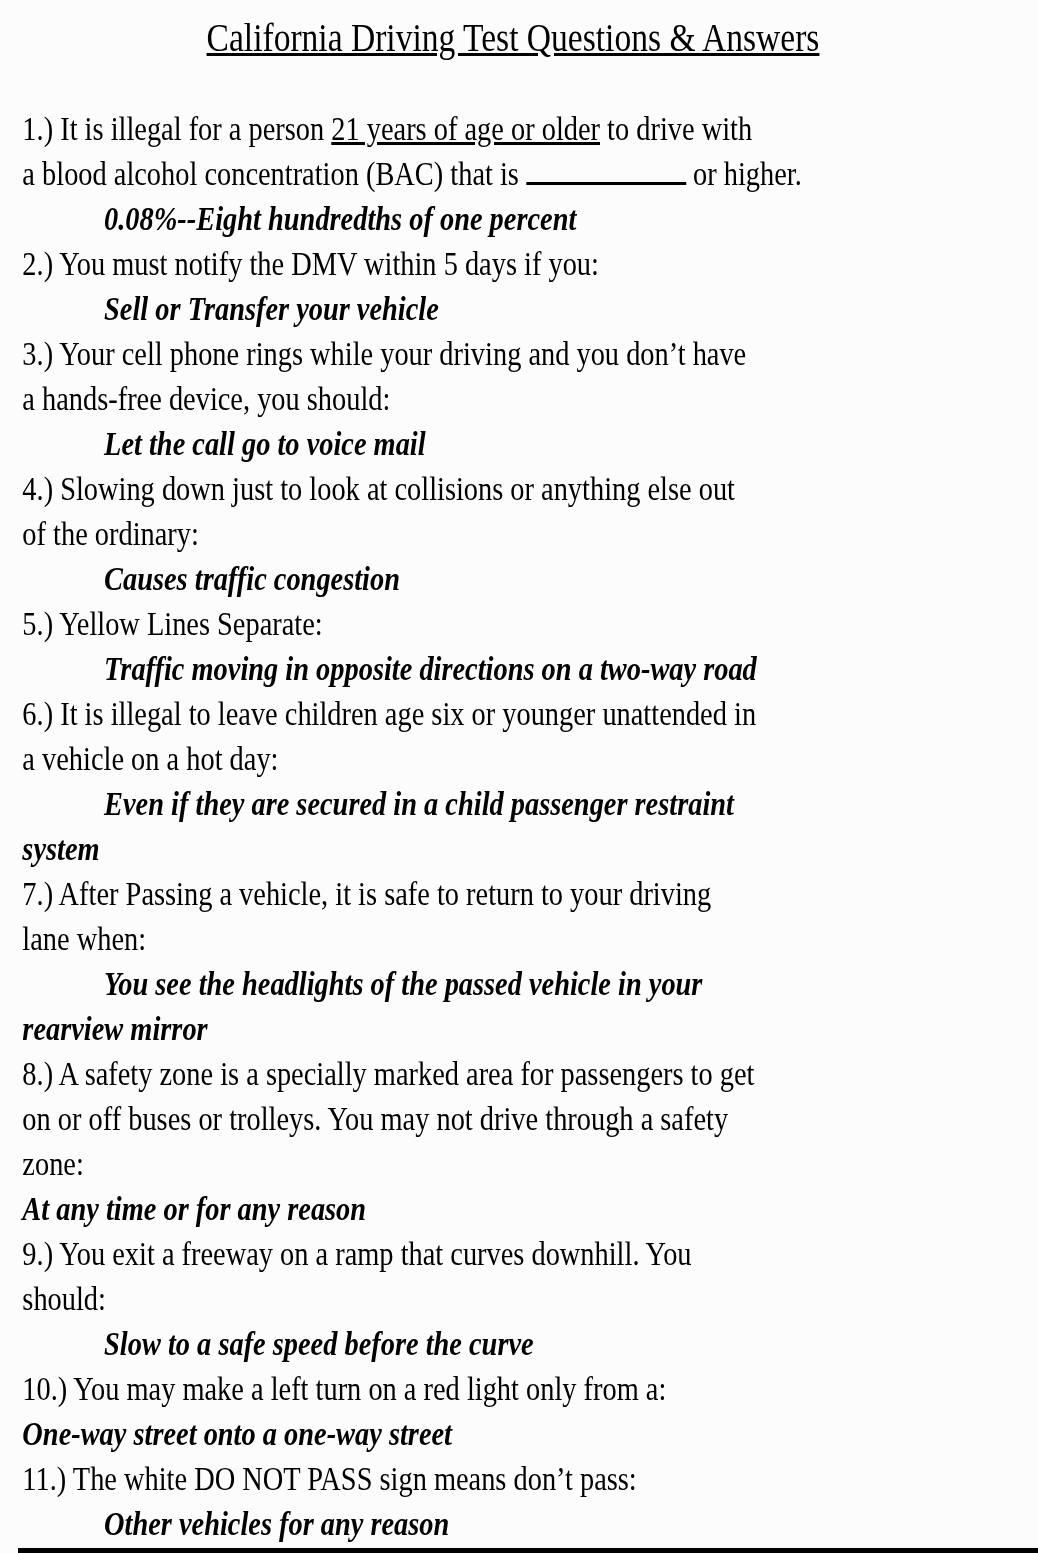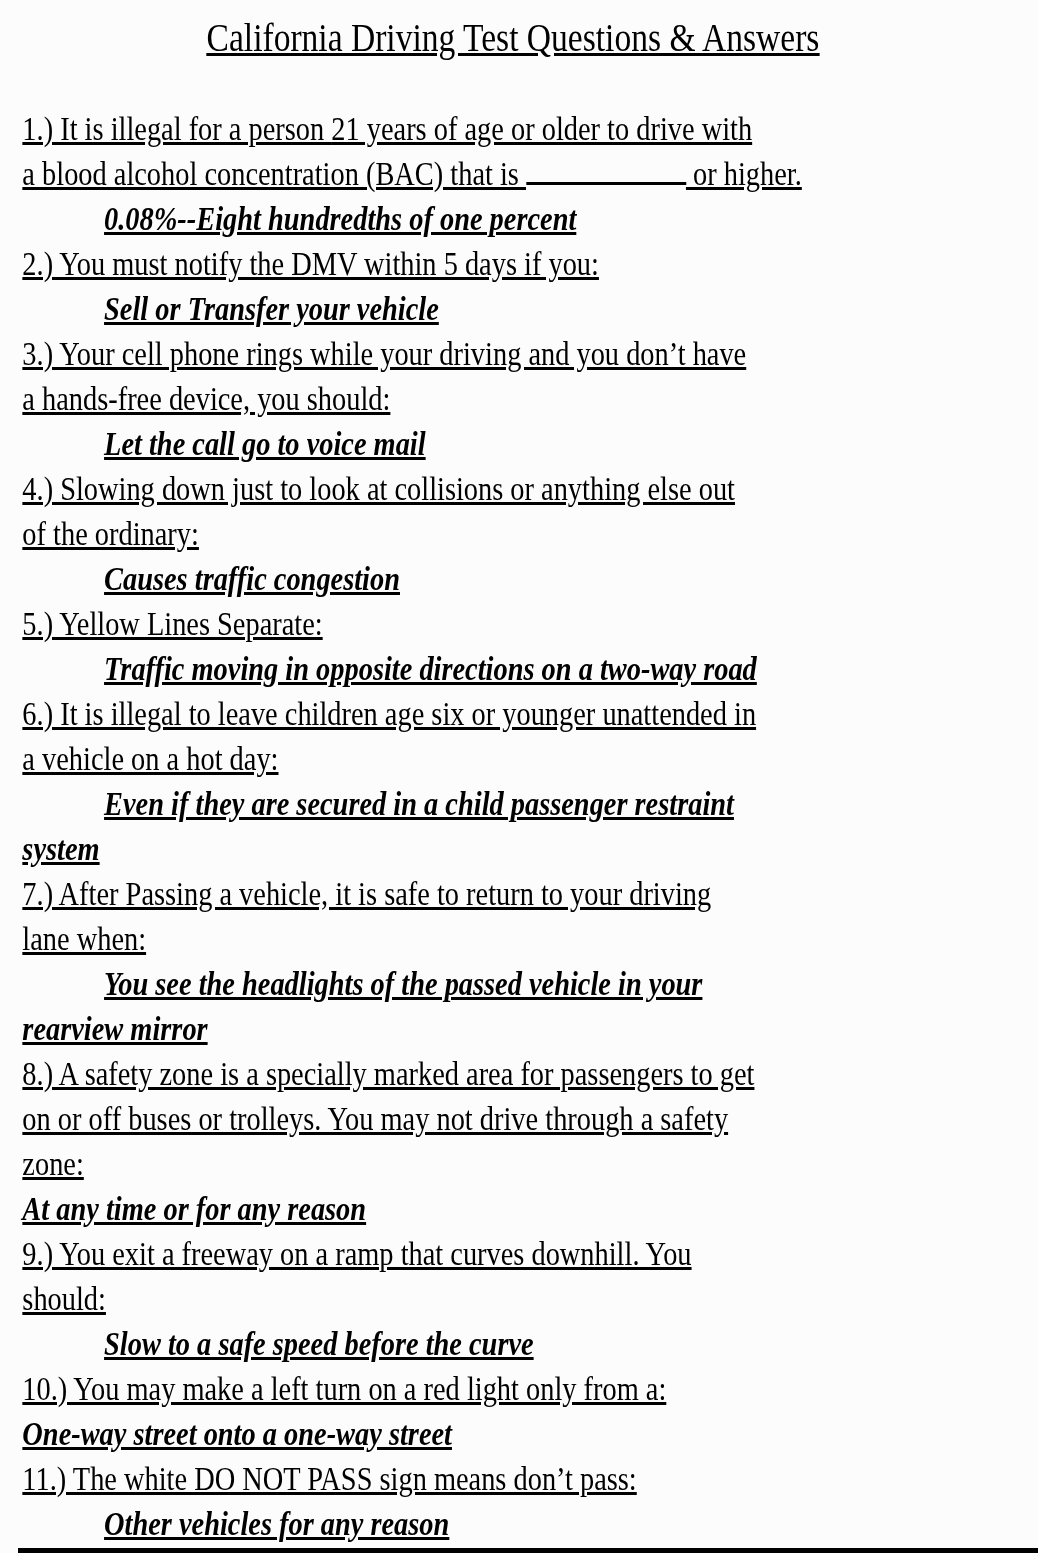--- a/index.html
+++ b/index.html
@@ -8,21 +8,20 @@
     height: 1553px;
     background: #fcfcfc;
     color: #000;
     overflow: hidden;
     position: relative;
     font-family: "Liberation Serif", serif;
   }
   .page {
     position: absolute;
     inset: 0;
-    text-decoration: underline;
   }
   
   .scale-wrap {
     width: 1207px;
     transform: scaleX(0.86);
     transform-origin: 0 0;
     padding-left: 26px;
     box-sizing: border-box;
   }
   .title {

